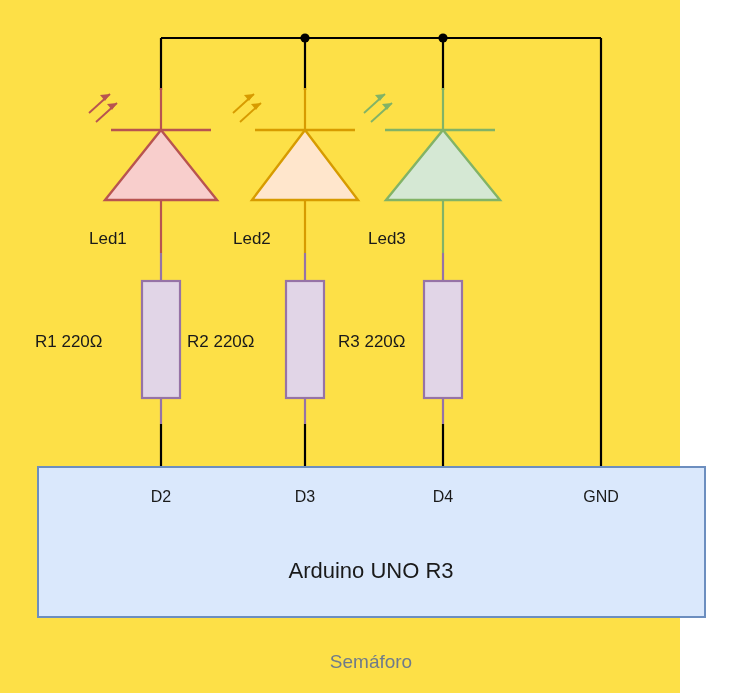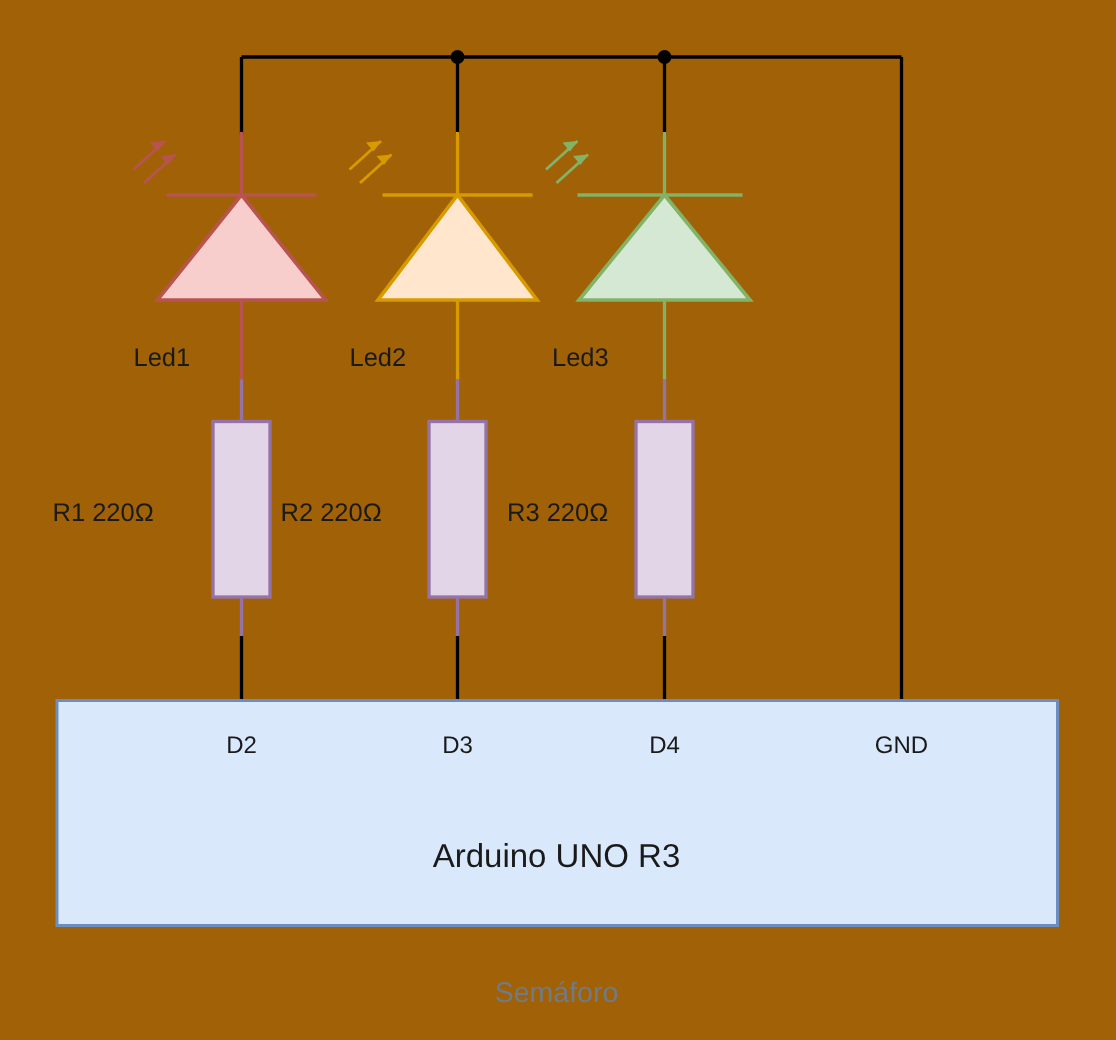--- a/index.html
+++ b/index.html
@@ -9,23 +9,23 @@
     background: #ffffff;
   }
   body {
     width: 744px;
     height: 693px;
     overflow: hidden;
     font-family: "Liberation Sans", sans-serif;
   }
   #diagram-root {
     position: relative;
-    width: 744px;
+    width: 680px;
     height: 693px;
-    background: #a16207;
+    background: #fde047;
   }
   svg#circuit {
     display: block;
     width: 744px;
     height: 693px;
   }
   .label-text {
     font-family: "Liberation Sans", sans-serif;
     font-size: 17px;
     fill: #1a1a1a;

